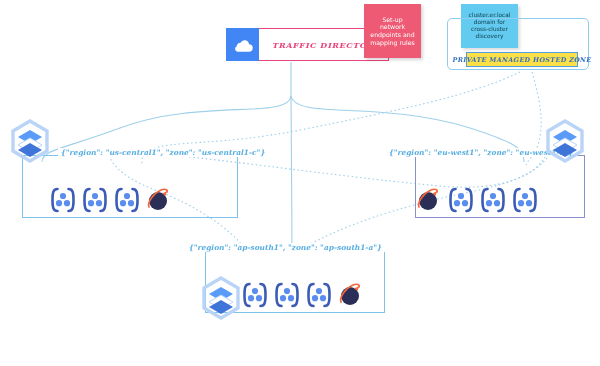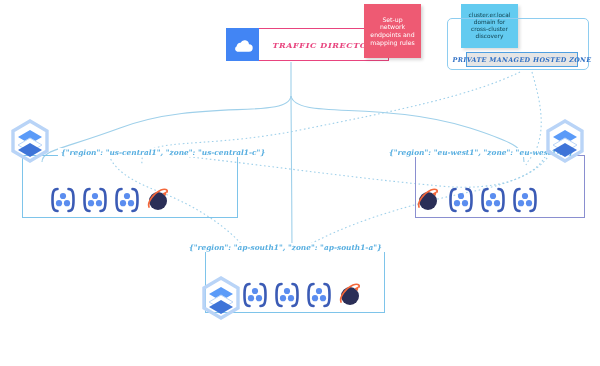--- a/index.html
+++ b/index.html
@@ -59,21 +59,21 @@
   .note span{display:block;}
 
   
   .pmhz-box{
     position:absolute;left:447px;top:18px;width:142px;height:52px;
     border:1.4px solid #8ecdf0;border-radius:5px;
     background:transparent;box-sizing:border-box;
   }
   .pmhz-bar{
     position:absolute;left:466px;top:52px;width:112px;height:15px;
-    border:1.3px solid #4f9fe0;background:#e5e5e5;box-sizing:border-box;
+    border:1.3px solid #4f9fe0;background:#fde047;box-sizing:border-box;
     display:flex;align-items:center;justify-content:center;
   }
   .pmhz-label{
     color:#2f6fc4;font-family:"DejaVu Serif", serif;
     font-style:italic;font-weight:700;font-size:6.4px;
     letter-spacing:.35px;text-transform:uppercase;white-space:nowrap;
   }
 
   
   .region{position:absolute;box-sizing:border-box;background:transparent;}

